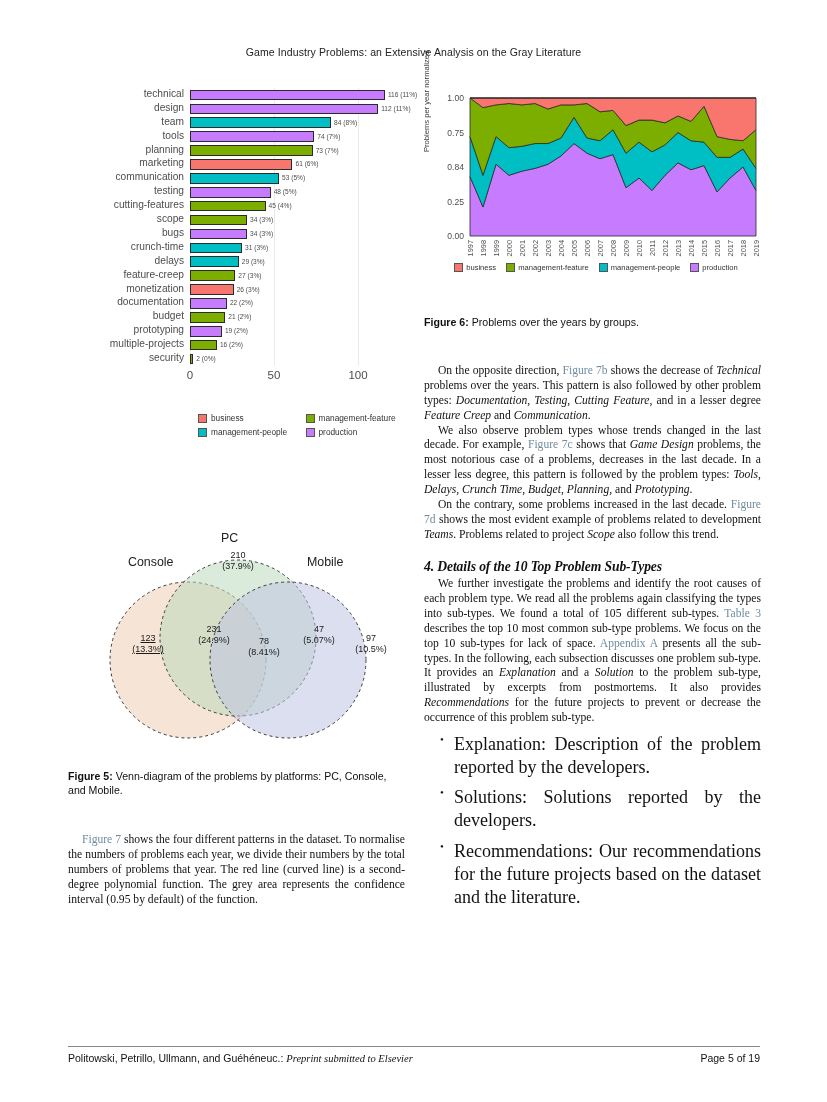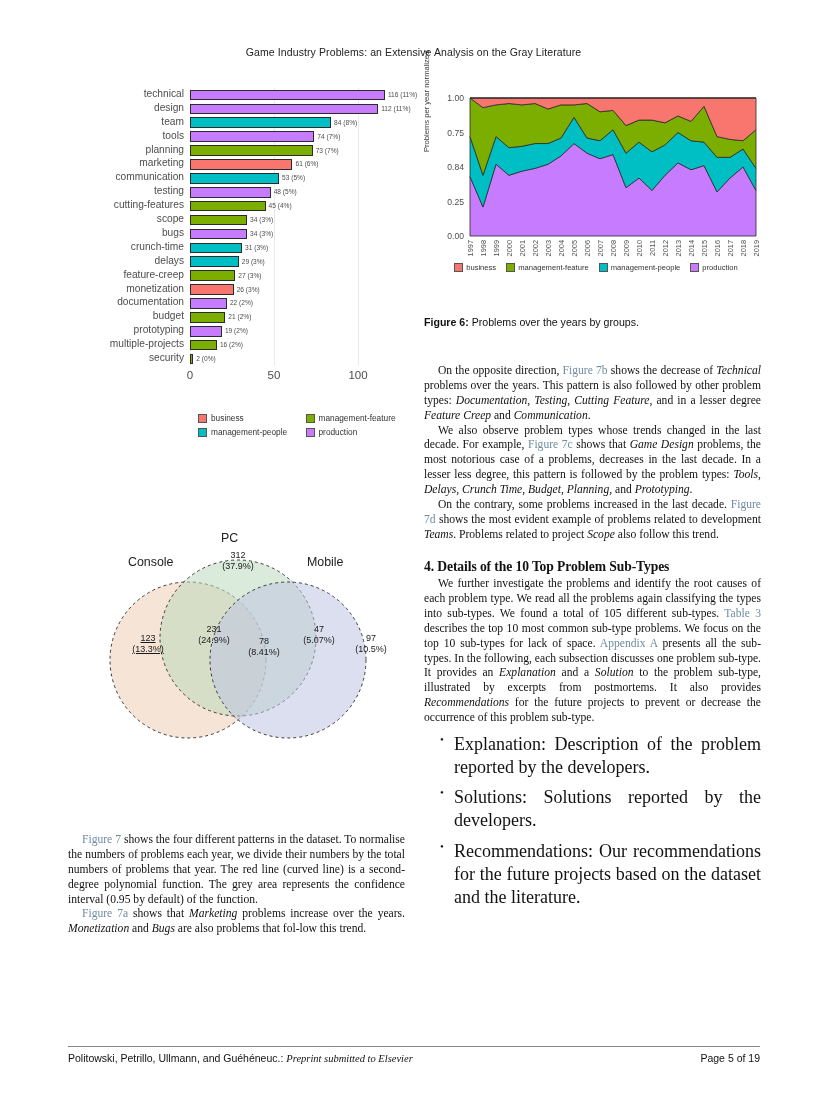--- a/index.html
+++ b/index.html
@@ -18,21 +18,21 @@
   .footright{position:absolute;right:67px;top:1052px;font-family:"Liberation Sans",sans-serif;
              font-size:10.5px;color:#111;}
 
   
   .col{position:absolute;width:337px;font-size:11.6px;line-height:1.285;
        text-align:justify;text-justify:inter-word;hyphens:manual;}
   .col p{margin:0;text-indent:14px;}
   .col p.noind{text-indent:0;}
   i{font-style:italic;}
   .ref{color:#6f8ca0;}
-  h2.sec{font-size:13.6px;font-weight:bold;margin:0 0 2px 0;letter-spacing:-.1px;}
+  h2.sec{font-size:13.6px;font-weight:bold;margin:0 0 2px 0;letter-spacing:-.1px;font-style:italic;}
   ul.bullets{margin:7px 0 0 0;padding:0 0 0 18px;list-style:none;}
   ul.bullets li{position:relative;margin:0 0 7px 0;padding-left:12px;
                 font-size:18px;line-height:1.285;text-align:justify;}
   ul.bullets li:before{content:"\2022";position:absolute;left:-2px;top:-1px;font-size:11px;}
 
   
   .cap{position:absolute;font-family:"Liberation Sans",sans-serif;font-size:10.6px;
        line-height:1.32;color:#111;width:337px;}
   .cap b{font-weight:bold;}
 
@@ -286,40 +286,43 @@
 
     <div class="vnum" style="left:80px;top:113px;text-decoration:underline;">
       <span>123</span><br>
       <span>(13.3%)</span>
     </div>
     <div class="vnum" style="left:146px;top:104px;">
       <span>231</span><br>
       <span>(24.9%)</span>
     </div>
     <div class="vnum" style="left:170px;top:30px;">
-      <span>312</span><br>
+      <span>210</span><br>
       <span>(37.9%)</span>
     </div>
     <div class="vnum" style="left:196px;top:116px;">
       <span>78</span><br>
       <span>(8.41%)</span>
     </div>
     <div class="vnum" style="left:251px;top:104px;">
       <span>47</span><br>
       <span>(5.07%)</span>
     </div>
     <div class="vnum" style="left:303px;top:113px;">
       <span>97</span><br>
       <span>(10.5%)</span>
     </div>
   </div>
+  <div class="cap" style="left:68px;top:770px;">
+    <b>Figure 5</b><b>:</b>
+    <span>Venn-diagram of the problems by platforms: PC, Console, and Mobile.</span>
+  </div>
 
   <div class="col" style="left:68px;top:833px;">
     <p><span class="ref">Figure 7</span><span> shows the four different patterns in the dataset. To normalise the numbers of problems each year, we divide their numbers by the total numbers of problems that year. The red line (curved line) is a second-degree polynomial function. The grey area represents the confidence interval (0.95 by default) of the function.</span></p>
-    <p><span class="ref">Figure 7a</span><span> shows that </span><i>Marketing</i><span> problems increase over the years. </span><i>Monetization</i><span> and </span><i>Bugs</i><span> are also problems that fol-low this trend.</span></p>
   </div>
 
   <div class="col" style="left:424px;top:364px;">
     <p><span>On the opposite direction, </span><span class="ref">Figure 7b</span><span> shows the decrease of </span><i>Technical</i><span> problems over the years. This pattern is also followed by other problem types: </span><i>Documentation</i><span>, </span><i>Testing</i><span>, </span><i>Cutting Feature</i><span>, and in a lesser degree </span><i>Feature Creep</i><span> and </span><i>Communication</i><span>.</span></p>
     <p><span>We also observe problem types whose trends changed in the last decade. For example, </span><span class="ref">Figure 7c</span><span> shows that </span><i>Game Design</i><span> problems, the most notorious case of a problems, decreases in the last decade. In a lesser less degree, this pattern is followed by the problem types: </span><i>Tools</i><span>, </span><i>Delays</i><span>, </span><i>Crunch Time</i><span>, </span><i>Budget</i><span>, </span><i>Planning</i><span>, and </span><i>Prototyping</i><span>.</span></p>
     <p><span>On the contrary, some problems increased in the last decade. </span><span class="ref">Figure 7d</span><span> shows the most evident example of problems related to development </span><i>Teams</i><span>. Problems related to project </span><i>Scope</i><span> also follow this trend.</span></p>
 
     <h2 class="sec" style="margin-top:15px;">4.  Details of the 10 Top Problem Sub-Types</h2>
     <p><span>We further investigate the problems and identify the root causes of each problem type. We read all the problems again classifying the types into sub-types. We found a total of 105 different sub-types. </span><span class="ref">Table 3</span><span> describes the top 10 most common sub-type problems. We focus on the top 10 sub-types for lack of space. </span><span class="ref">Appendix A</span><span> presents all the sub-types. In the following, each subsection discusses one problem sub-type. It provides an </span><i>Explanation</i><span> and a </span><i>Solution</i><span> to the problem sub-type, illustrated by excerpts from postmortems. It also provides </span><i>Recommendations</i><span> for the future projects to prevent or decrease the occurrence of this problem sub-type.</span></p>
 

